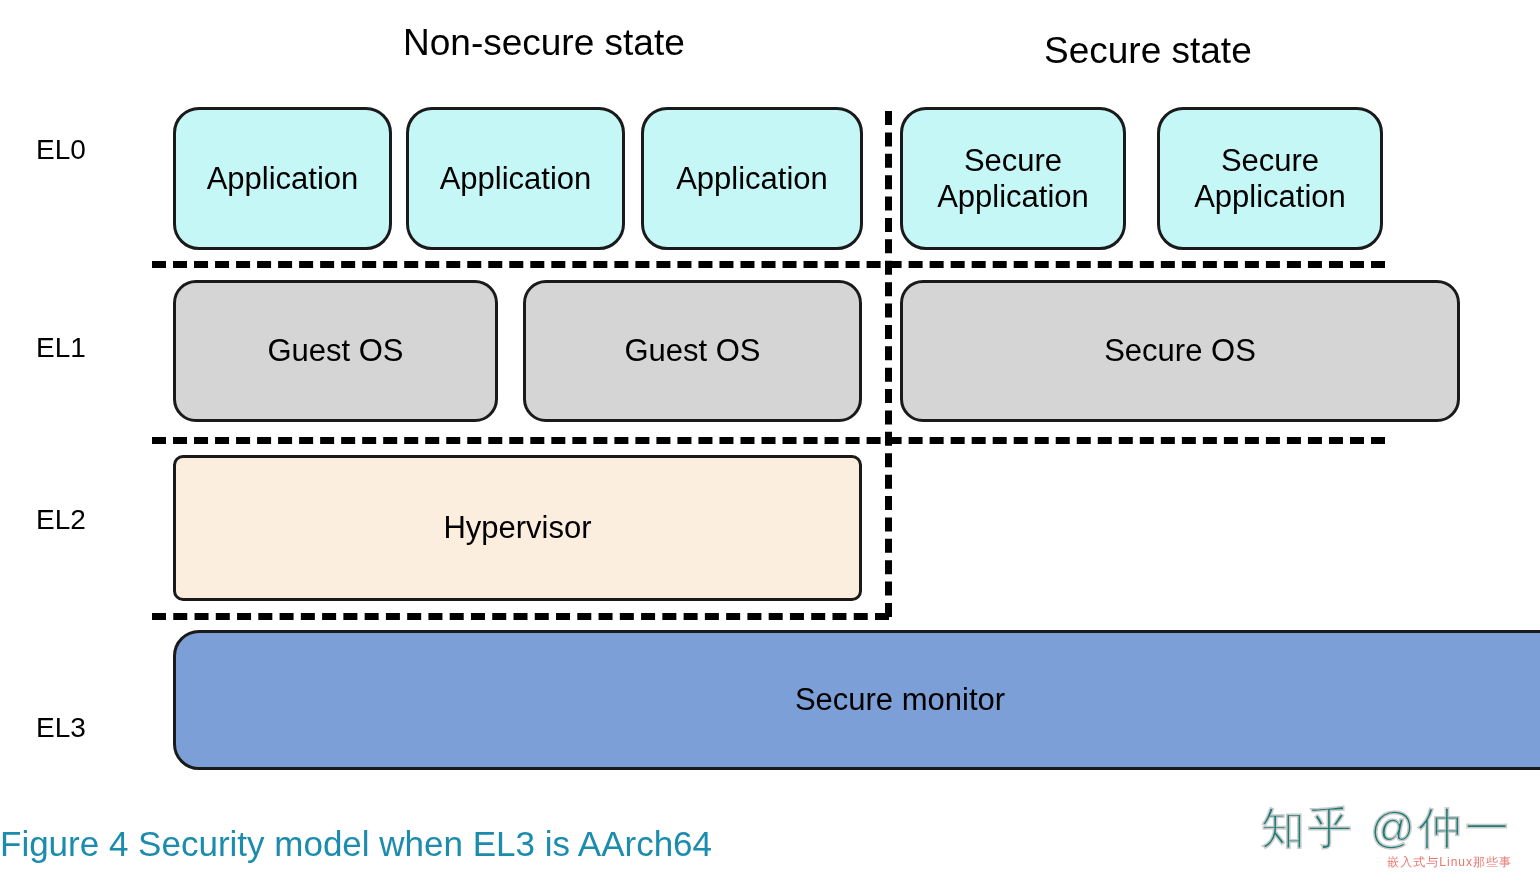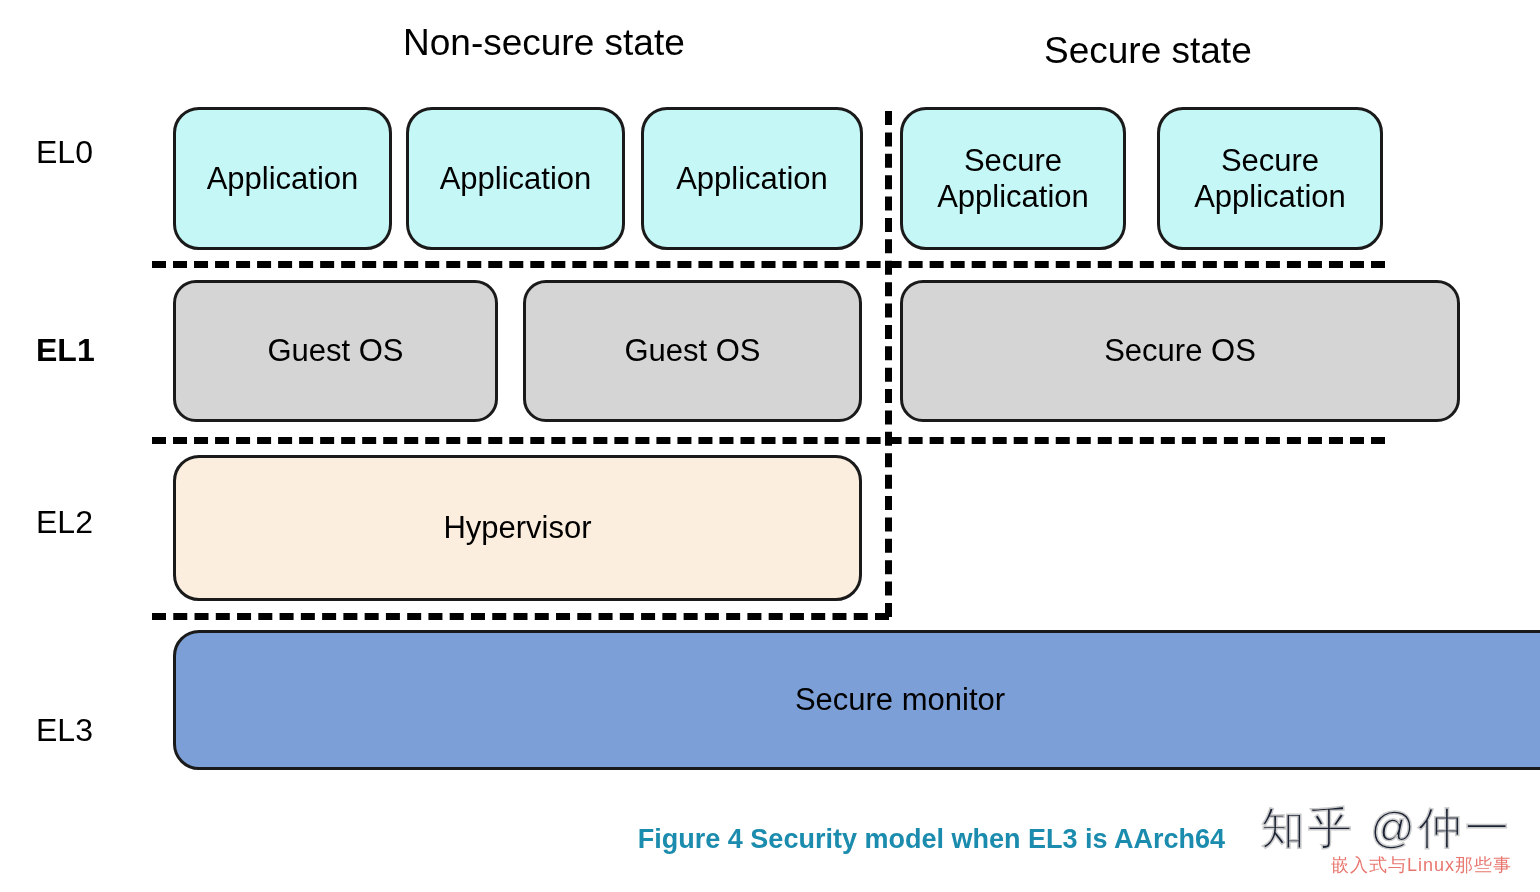--- a/index.html
+++ b/index.html
@@ -28,48 +28,48 @@
     white-space: nowrap;
     letter-spacing: 0px;
   }
   #title-nonsecure { left: 403px; top: 22px; }
   #title-secure    { left: 1044px; top: 30px; }
 
   
   .el-label {
     position: absolute;
     left: 36px;
-    font-size: 32px;
+    font-size: 28px;
     font-weight: 400;
     color: #000000;
     white-space: nowrap;
   }
   #el-label-0 { top: 134px; }
-  #el-label-1 { top: 332px; font-weight: bold; }
+  #el-label-1 { top: 332px; }
   #el-label-2 { top: 504px; }
   #el-label-3 { top: 712px; }
 
   
   .node {
     position: absolute;
     box-sizing: border-box;
     border: 3px solid #1a1a1a;
     border-radius: 26px;
     display: flex;
     align-items: center;
     justify-content: center;
     text-align: center;
     font-size: 31px;
     line-height: 1.16;
     color: #000000;
     padding: 2px 6px;
   }
   .node.cyan  { background: #c6f7f7; }
   .node.gray  { background: #d5d5d5; border-radius: 23px; }
-  .node.cream { background: #fceede; }
+  .node.cream { background: #fceede; border-radius: 10px; }
   .node.blue  { background: #7c9fd7; }
 
   
   #node-app-1 { left: 173px; top: 107px; width: 219px; height: 143px; }
   #node-app-2 { left: 406px; top: 107px; width: 219px; height: 143px; }
   #node-app-3 { left: 641px; top: 107px; width: 222px; height: 143px; }
 
   
   #node-secure-app-1 { left: 900px; top: 107px; width: 226px; height: 143px; }
   #node-secure-app-2 { left: 1157px; top: 107px; width: 226px; height: 143px; }
@@ -101,47 +101,47 @@
     border-left: 7px dashed #000000;
   }
   #vline-state-divider { left: 885px; top: 111px; height: 506px; }
 
   
   #caption {
     position: absolute;
     left: 0;
     top: 824px;
     width: 1225px;
-    text-align: right;
-    font-size: 27px;
-    font-weight: bold;
+    text-align: left;
+    font-size: 35px;
+    font-weight: normal;
     color: #1b8cad;
     white-space: nowrap;
   }
 
   
   #watermark {
     position: absolute;
     right: 28px;
     top: 806px;
     text-align: right;
     user-select: none;
   }
   #watermark-handle {
     font-size: 44px;
     font-weight: 400;
-    color: #0f172a;
+    color: #0f766e;
     -webkit-text-stroke: 1.5px #c9c9c9;
     letter-spacing: 3px;
     line-height: 1;
     opacity: .95;
   }
   #watermark-sub {
     margin-top: 6px;
-    font-size: 18px;
+    font-size: 12px;
     color: #e8766e;
     letter-spacing: 1px;
     line-height: 1;
   }
 </style>
 </head>
 <body>
 
 <div id="stage">
 

